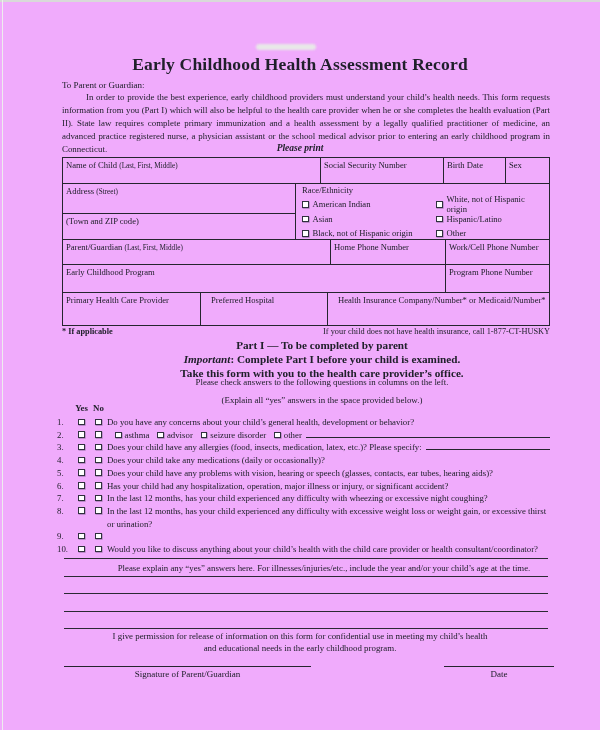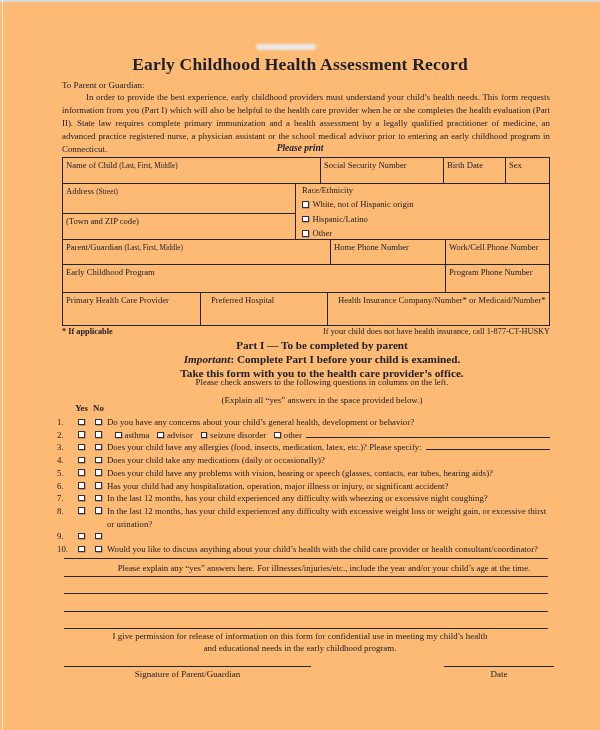--- a/index.html
+++ b/index.html
@@ -1,18 +1,18 @@
 <!DOCTYPE html>
 <html><head>
 <meta charset="utf-8">
 <style>
   * { margin:0; padding:0; box-sizing:border-box; }
   html,body { background:#ffffff; }
   .page {
-    position:relative; width:600px; height:730px; background:#fdba74;
+    position:relative; width:600px; height:730px; background:#f0abfc;
     font-family:"Liberation Serif","DejaVu Serif",serif;
     color:#20202b; overflow:hidden;
   }
   .scan-top { position:absolute; top:0; left:0; width:600px; height:2px; background:#d9d9d9; }
   .scan-left { position:absolute; top:0; left:2px; width:1px; height:730px; background:#ededed; }
   .smudge { position:absolute; top:44px; left:256px; width:60px; height:6px; background:#e8e8e8; border-radius:3px; filter:blur(1px); }
 
   .title { position:absolute; top:54px; left:0; width:600px; text-align:center;
            font-size:17.5px; font-weight:bold; letter-spacing:.2px; }
   .salutation { position:absolute; top:80px; left:62px; font-size:9px; }
@@ -122,20 +122,34 @@
           <span>Address</span>
           <span class="sub">(Street)</span>
         </div>
         <div class="addr-bot">
           <span>(Town and ZIP code)</span>
         </div>
       </div>
       <div class="tcell race-cell" style="flex:1;">
         <div>Race/Ethnicity</div>
         <div class="race-opts">
+          <div class="race-col1">
+            <div class="race-opt">
+              <span class="cb"></span>
+              <span>American Indian</span>
+            </div>
+            <div class="race-opt">
+              <span class="cb"></span>
+              <span>Asian</span>
+            </div>
+            <div class="race-opt">
+              <span class="cb"></span>
+              <span>Black, not of Hispanic origin</span>
+            </div>
+          </div>
           <div style="flex:1;">
             <div class="race-opt">
               <span class="cb"></span>
               <span>White, not of Hispanic origin</span>
             </div>
             <div class="race-opt">
               <span class="cb"></span>
               <span>Hispanic/Latino</span>
             </div>
             <div class="race-opt">

